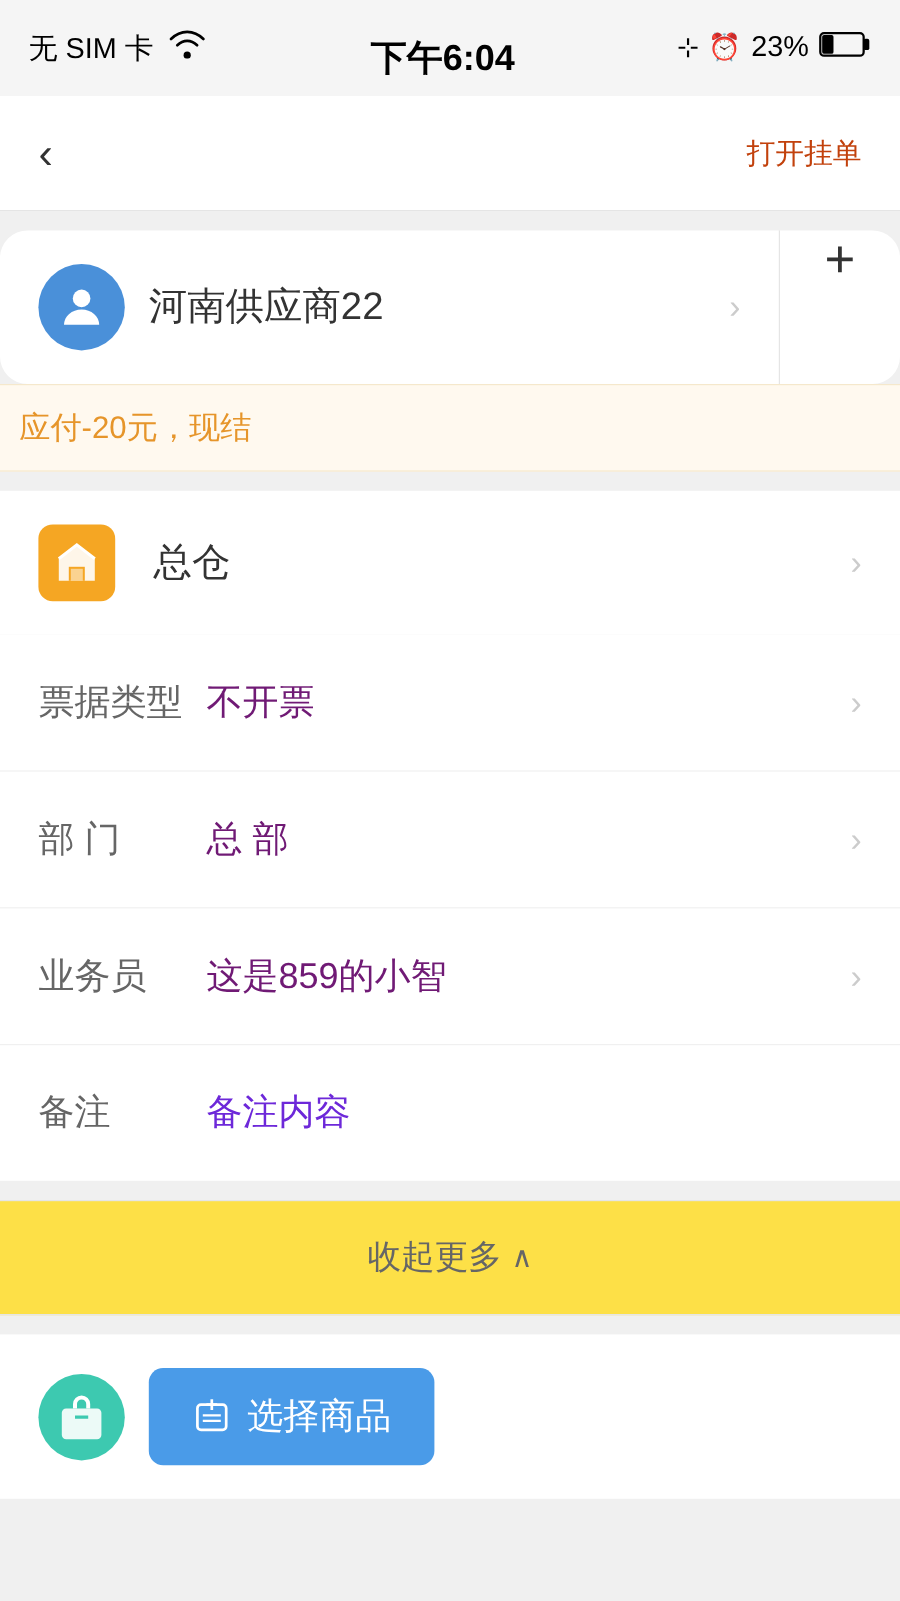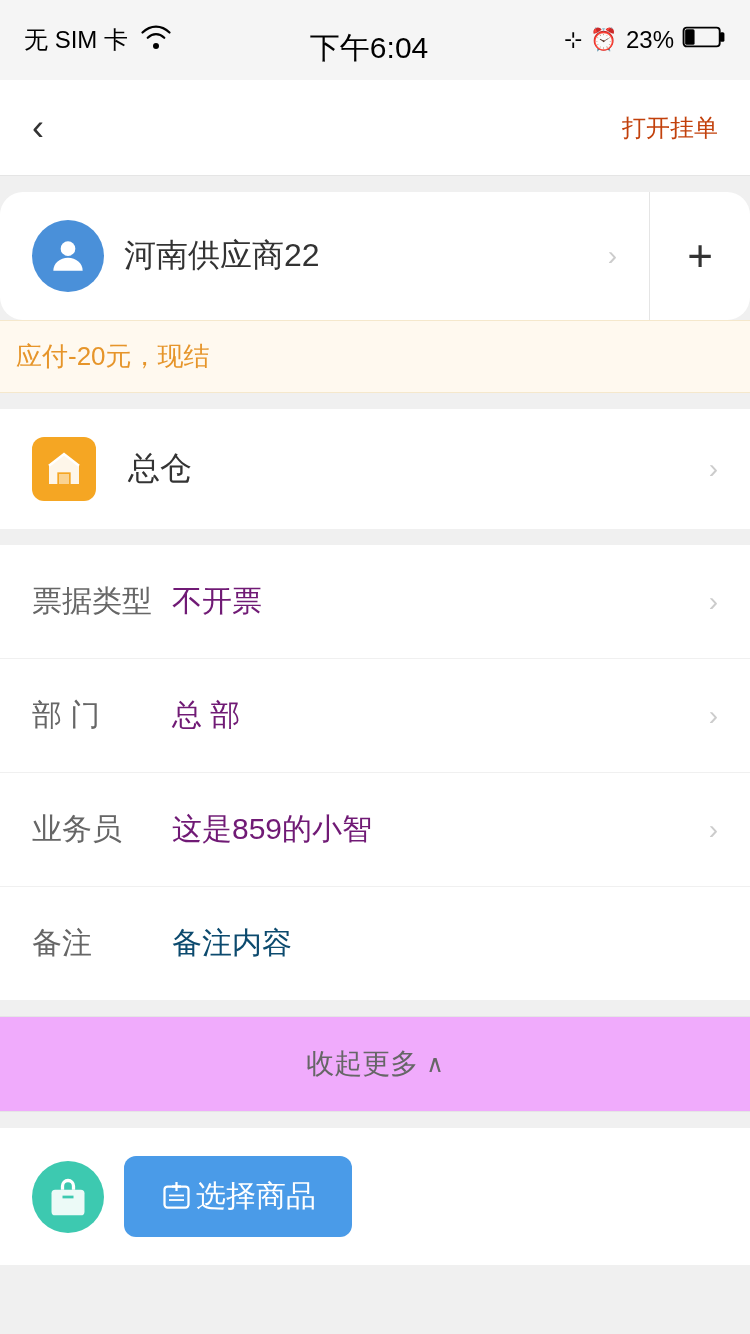--- a/index.html
+++ b/index.html
@@ -25,21 +25,21 @@
       color: #000;
     }
     .status-left {
       display: flex;
       align-items: center;
       gap: 10px;
       font-size: 24px;
     }
     .status-center {
       font-size: 30px;
-      font-weight: 400;
+      font-weight: 700;
       margin-top: 16px;
     }
     .status-right {
       display: flex;
       align-items: center;
       gap: 8px;
       font-size: 24px;
     }
 
     
@@ -73,21 +73,21 @@
     .content {
       background: #f0f0f0;
       width: 750px;
     }
 
     
     .supplier-section {
       background: #fff;
       margin-top: 16px;
       display: flex;
-      align-items: center;
+      align-items: flex-start;
       border-radius: 23px;
     }
     .supplier-left {
       flex: 1;
       display: flex;
       align-items: center;
       padding: 28px 32px;
       border-right: 1px solid #e5e5e5;
     }
     .supplier-avatar {
@@ -166,21 +166,20 @@
       flex: 1;
     }
     .chevron-right {
       color: #ccc;
       font-size: 28px;
     }
 
     
     .form-section {
       background: #fff;
-      margin-top: 16px;
     }
     .form-row {
       display: flex;
       align-items: center;
       padding: 36px 32px;
       border-bottom: 1px solid #f0f0f0;
       min-height: 100px;
     }
     .form-row:last-child {
       border-bottom: none;
@@ -190,30 +189,30 @@
       color: #666;
       width: 140px;
       flex-shrink: 0;
     }
     .form-value {
       font-size: 30px;
       color: #701a75;
       flex: 1;
     }
     .form-value.placeholder {
-      color: #0c4a6e;
+      color: #6d28d9;
     }
     .form-chevron {
       color: #ccc;
       font-size: 28px;
     }
 
     
     .collapse-section {
-      background: #f0abfc;
+      background: #fde047;
       display: flex;
       align-items: center;
       justify-content: center;
       padding: 28px 0;
       cursor: pointer;
       border-top: 1px solid #e5e5e5;
       border-bottom: 1px solid #e5e5e5;
       margin-top: 16px;
     }
     .collapse-text {
@@ -256,20 +255,21 @@
       flex: 1;
     }
     .select-product-btn {
       background: #4a9be8;
       color: #fff;
       font-size: 30px;
       padding: 20px 36px;
       border-radius: 12px;
       display: flex;
       align-items: center;
+      gap: 10px;
       cursor: pointer;
       border: none;
     }
     .select-product-btn svg {
       width: 36px;
       height: 36px;
       fill: #fff;
     }
   </style>
 </head>

